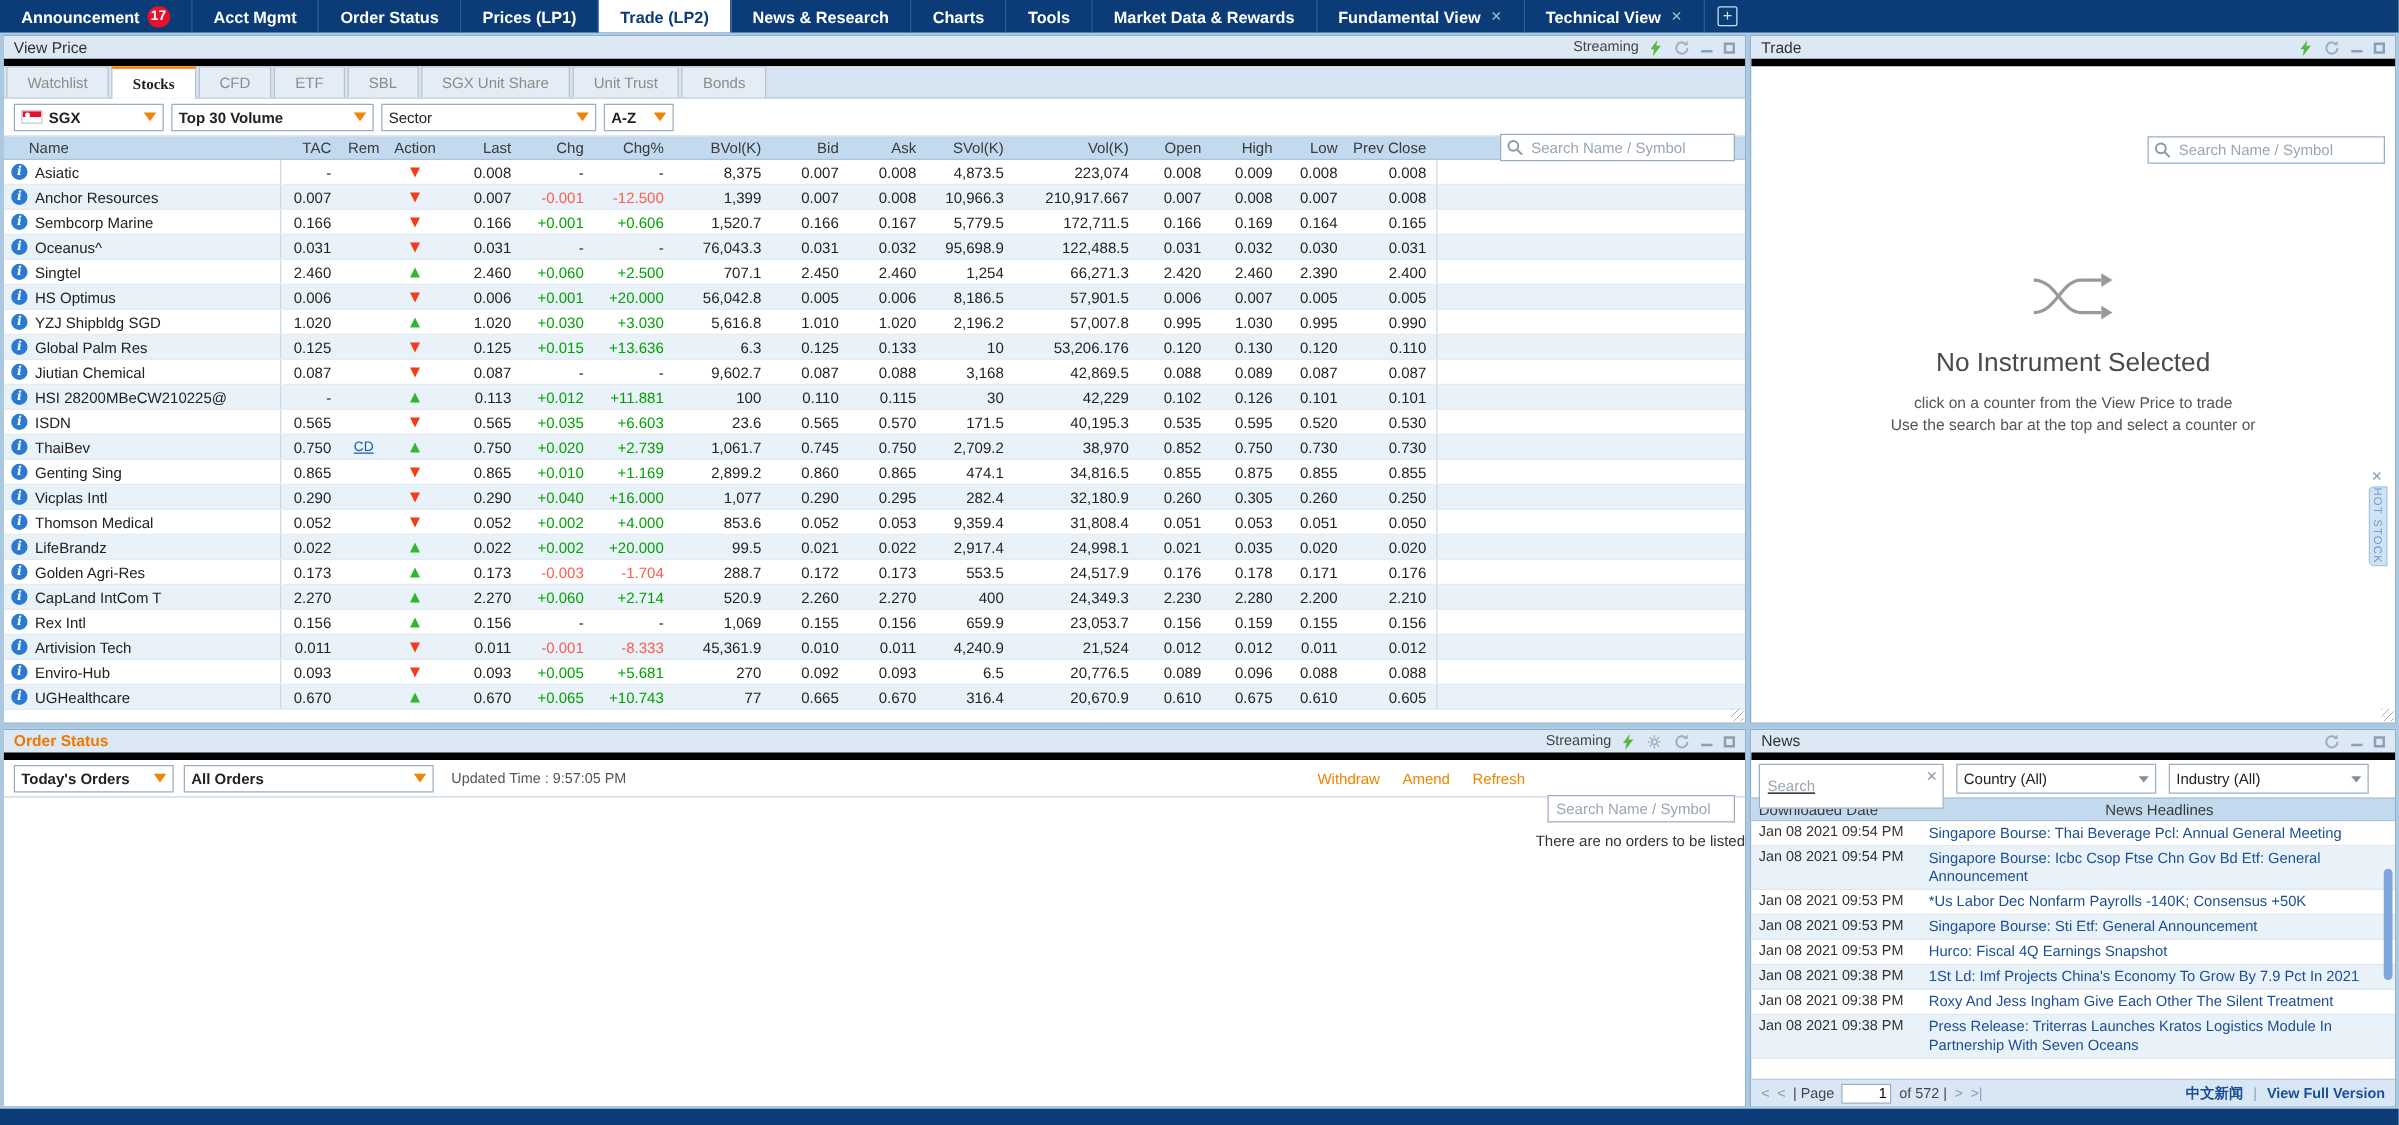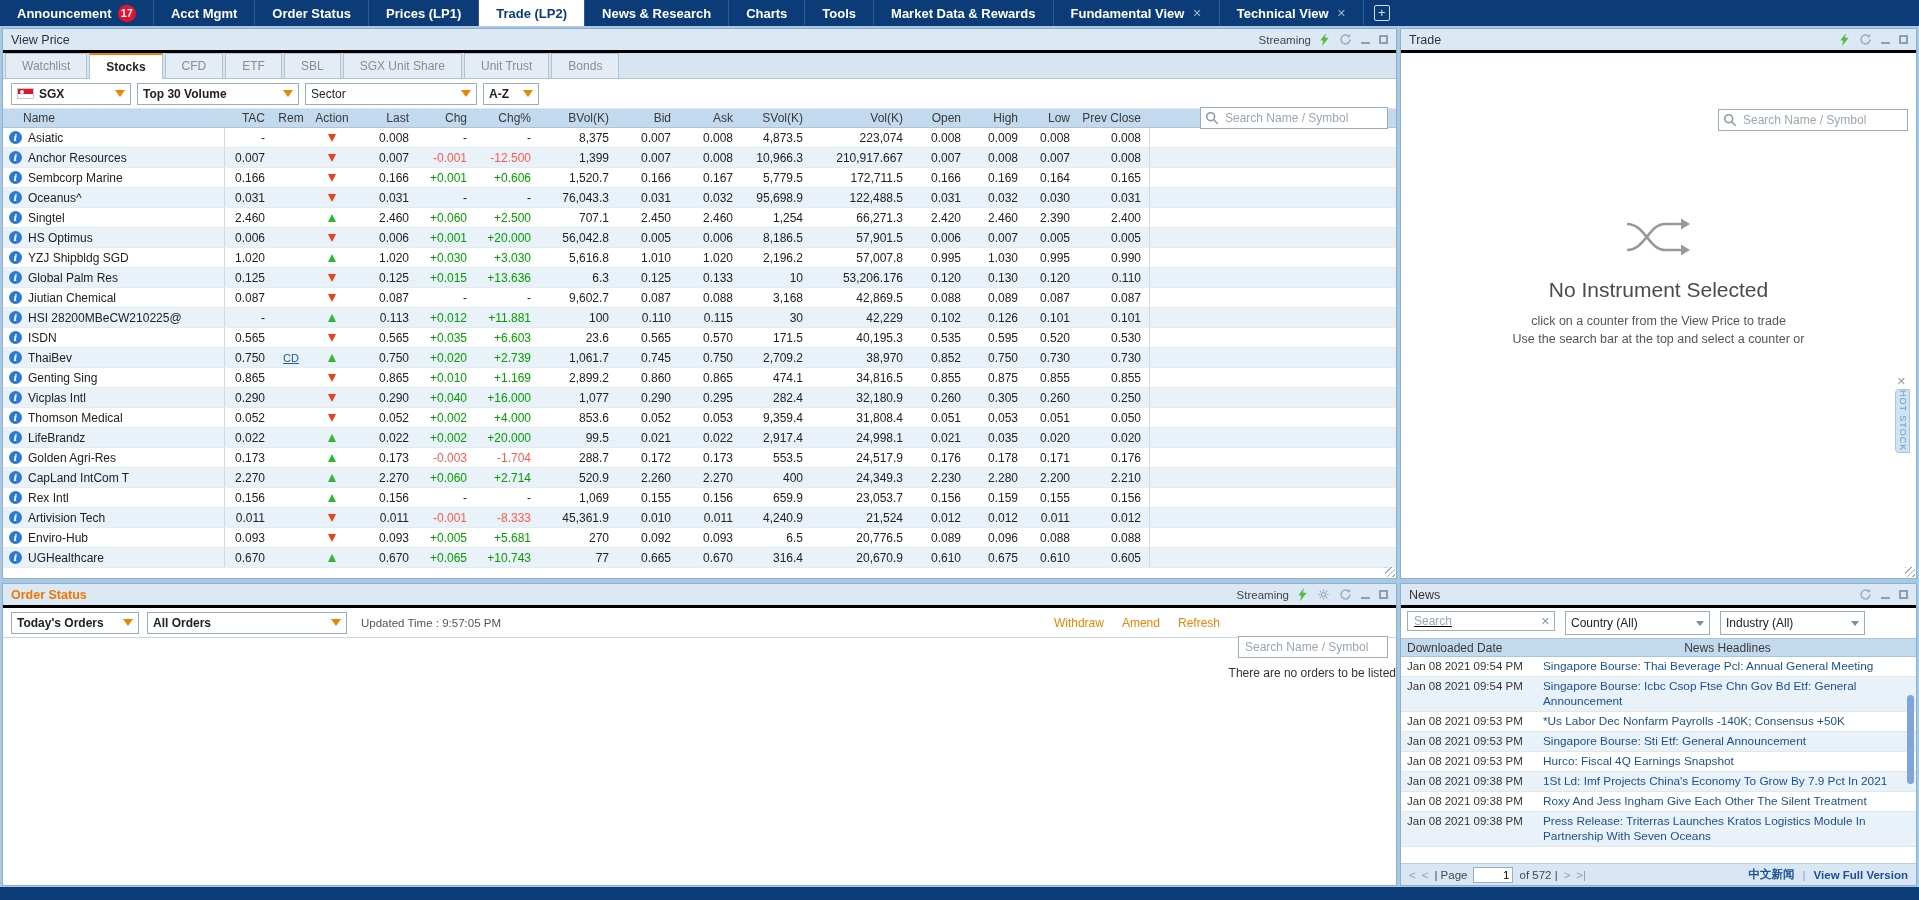--- a/index.html
+++ b/index.html
@@ -10,35 +10,35 @@
   .top-nav { position:absolute; left:0; top:0; width:1919px; height:26px; background:#0c3c78; display:flex; align-items:stretch; }
   .nav-tab { display:flex; align-items:center; gap:6px; padding:0 17px; color:#fff; font-size:13px; font-weight:bold; border-right:1px solid #2a5a9b; cursor:pointer; white-space:nowrap; }
   .nav-tab.active { background:#fff; color:#0c3c78; }
   .nav-badge { background:#e8112d; color:#fff; font-size:11px; font-weight:bold; min-width:17px; height:17px; border-radius:9px; display:inline-flex; align-items:center; justify-content:center; padding:0 3px; }
   .nav-close { color:#9fb6cc; font-size:11px; font-weight:normal; margin-left:2px; }
   .nav-add { display:flex; align-items:center; padding:0 10px; }
   .nav-add span { width:16px; height:16px; border:1px solid #cfe0f0; color:#cfe0f0; font-size:13px; line-height:14px; text-align:center; border-radius:2px; }
 
   
   .panel { position:absolute; background:#fff; border:1px solid #8fb0cc; overflow:hidden; }
-  .title-bar { height:24px; background:#dce9f5; border-bottom:3px solid #000000; display:flex; align-items:center; padding:0 8px; font-size:12.5px; color:#333; }
+  .title-bar { height:24px; background:#dce9f5; border-bottom:6px solid #000000; display:flex; align-items:center; padding:0 8px; font-size:12.5px; color:#333; }
   .title-bar .t { flex:0 0 auto; }
   .title-bar .spacer { flex:1; }
   .icons { display:flex; align-items:center; gap:9px; }
   .icons .txt { font-size:11.5px; color:#444; }
   .icons svg { display:block; }
   .ic-min { width:9px; height:8px; border-bottom:2px solid #8aa0b4; }
   .ic-max { width:9px; height:9px; border:2px solid #8aa0b4; }
   .grip { position:absolute; right:1px; bottom:1px; width:10px; height:10px; background:repeating-linear-gradient(135deg,#9ab0c4 0 1px,transparent 1px 4px); }
 
   
   #view-price { left:2px; top:28px; width:1395px; height:551px; }
   .vp-tabs { height:26px; background:#d7e4f1; display:flex; align-items:flex-end; padding-left:2px; border-bottom:1px solid #b4c2d0; }
   .vp-tab { height:25px; line-height:24px; padding:0 16px; font-size:12px; color:#8c8c8c; background:#e4ecf5; border:1px solid #b4c2d0; border-bottom:none; margin-right:2px; cursor:pointer; white-space:nowrap; }
-  .vp-tab.active { background:#fff; color:#222; font-weight:bold; border-top:2px solid #f08300; height:26px; margin-bottom:-1px; }
+  .vp-tab.active { background:#fff; color:#222; font-weight:bold; border-top:2px solid #f08300; height:26px; margin-bottom:-1px;font-family:Liberation Serif, serif; }
   .vp-filters { height:30px; background:#fff; display:flex; align-items:center; gap:6px; padding:0 8px; border-bottom:1px solid #e0e6ee; }
   .dd { height:22px; border:1px solid #98aec2; background:#fff; display:flex; align-items:center; padding:0 5px; font-size:12px; color:#222; cursor:pointer; }
   .dd .val { flex:1; overflow:hidden; white-space:nowrap; }
   .dd .tri { width:0; height:0; border-left:5px solid transparent; border-right:5px solid transparent; border-top:7px solid #f08300; margin-left:6px; }
   .dd.gray .tri { border-top-color:#7e8c99; border-left-width:4px; border-right-width:4px; border-top-width:5px; }
   .flag { width:17px; height:11px; border:1px solid #c9c9c9; margin-right:5px; position:relative; background:linear-gradient(#e8112d 0 50%,#fff 50% 100%); flex:0 0 auto; }
   .flag:before { content:""; position:absolute; left:2px; top:1px; width:4px; height:4px; border-radius:50%; background:#fff; }
   .search-box { position:relative; height:22px;margin-top:48px; }
   .search-box input { width:100%; height:22px; border:1px solid #98aec2; font-family:"Liberation Sans",sans-serif; font-size:12px; padding:0 6px 0 24px; color:#333; }
   .search-box input::placeholder { color:#9aa6b2; }
@@ -81,24 +81,24 @@
   .os-toolbar { height:30px; background:#fff; border-bottom:1px solid #c9d6e2; display:flex; align-items:center; gap:8px; padding:0 8px; }
   .os-updated { font-size:11.5px; color:#555; margin-left:6px; }
   .os-actions { margin-left:auto; display:flex; align-items:center; gap:18px; }
   .os-link { color:#f08300; font-size:12px; cursor:pointer; }
   .os-empty { text-align:right; font-size:12px; color:#333; margin-top:28px; }
 
   
   #news { left:1400px; top:583px; width:517px; height:303px; }
   .news-filters { height:30px; background:#fff; display:flex; align-items:center; gap:10px; padding:0 6px; }
   .news-search { position:relative; width:148px; height:24px; }
-  .news-search input { width:100%; height:20px; border:1px solid #98aec2; font-family:"Liberation Sans",sans-serif; font-size:12px; padding:0 20px 0 6px; color:#000000;text-decoration:underline; }
+  .news-search input { width:100%; height:36px; border:1px solid #98aec2; font-family:"Liberation Sans",sans-serif; font-size:12px; padding:0 20px 0 6px; color:#000000;text-decoration:underline; }
   .news-search input::placeholder { color:#9aa6b2; }
   .news-search .clr { position:absolute; right:5px; top:4px; color:#8a99a8; font-size:11px; cursor:pointer; }
-  .news-dd { width:145px; height:24px; }
+  .news-dd { width:160px; height:24px; }
   .news-header { height:19px; background:#c3d9ed; border-top:1px solid #aac4dd; border-bottom:1px solid #aac4dd; display:flex; font-size:12px; color:#3a3a3a; align-items:center; }
   .nh-date { width:138px; padding-left:6px; }
   .nh-head { flex:1; text-align:center; }
   .news-body { position:absolute; left:0; right:0; top:73px; bottom:22px; overflow:hidden; }
   .n-row { display:flex; border-bottom:1px solid #dfe7ef; background:#fff; min-height:20px; cursor:pointer; }
   .n-row.alt { background:#e9f1f9; }
   .n-date { width:138px; flex:0 0 auto; font-size:11.5px; color:#333; padding:2px 0 2px 6px; line-height:15px; }
   .n-head { flex:1; font-size:11.8px; color:#1b4f96; padding:2px 14px 2px 4px; line-height:15px; }
   .news-scroll { position:absolute; right:2px; top:111px; width:7px; height:89px; background:#7ea6dc; border-radius:4px; }
   .news-pager { position:absolute; left:0; right:0; bottom:0; height:22px; background:#d9e7f4; border-top:1px solid #b9cfe3; display:flex; align-items:center; padding:0 8px; font-size:11.5px; color:#445; gap:6px; }

